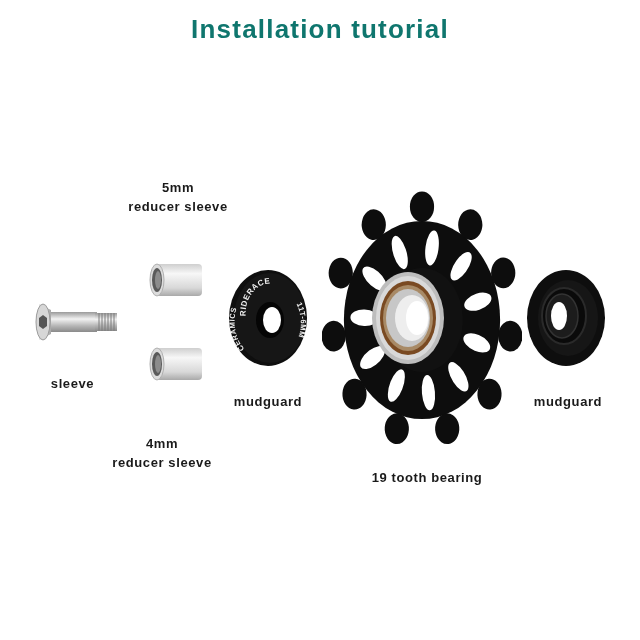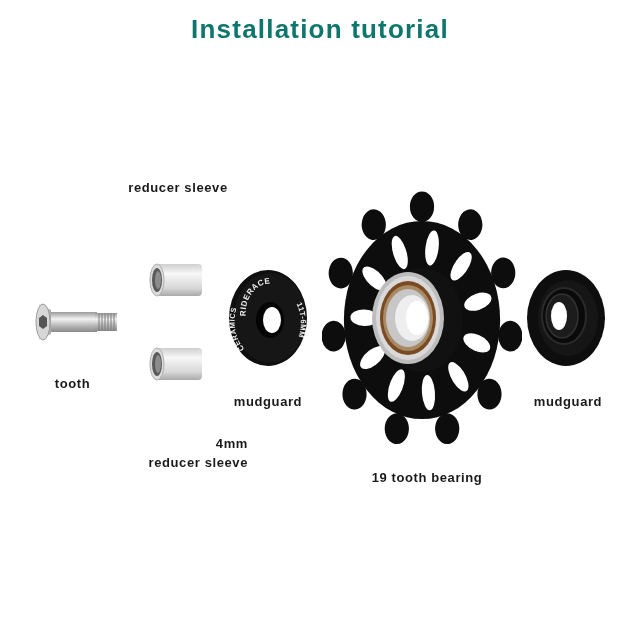--- a/index.html
+++ b/index.html
@@ -47,24 +47,25 @@
         <line x1="75" y1="13" x2="75" y2="31"></line>
       <line x1="78" y1="13" x2="78" y2="31"></line>
         <line x1="81" y1="13" x2="81" y2="31"></line>
     </g>
     <path d="M6 4 L18 10 L18 34 L6 40 Z" fill="url(#headg)"></path>
     <ellipse cx="10" cy="22" rx="7" ry="18" fill="#d7d7d7" stroke="#9b9b9b"></ellipse>
     <polygon points="10,15 14,18 14,26 10,29 6,26 6,18" fill="#555"></polygon>
   </svg>
 </div>
 <div class="abs label" style="left:20px; top:374px; width:105px;">
-  <span>tooth</span>
+  <span>sleeve</span>
 </div>
 
 <div class="abs label" style="left:108px; top:178px; width:140px;">
+  <span>5mm</span>
   <span>reducer sleeve</span>
 </div>
 
 <div class="abs" style="left:148px; top:262px;">
   <svg width="58" height="36" viewBox="0 0 58 36">
     <defs>
       <linearGradient id="sleeveg" x1="0" y1="0" x2="0" y2="1">
         <stop offset="0" stop-color="#cfcfcf"></stop>
         <stop offset="0.3" stop-color="#f7f7f7"></stop>
         <stop offset="0.75" stop-color="#d8d8d8"></stop>
@@ -80,21 +81,21 @@
 
 <div class="abs" style="left:148px; top:346px;">
   <svg width="58" height="36" viewBox="0 0 58 36">
     <rect x="8" y="2" width="46" height="32" rx="4" fill="url(#sleeveg)"></rect>
     <ellipse cx="9" cy="18" rx="7" ry="16" fill="#dcdcdc" stroke="#b0b0b0"></ellipse>
     <ellipse cx="9" cy="18" rx="5" ry="12" fill="#5a5a5a"></ellipse>
     <ellipse cx="10" cy="18" rx="3" ry="9" fill="#8c8c8c"></ellipse>
   </svg>
 </div>
 
-<div class="abs label" style="left:108px; top:434px; width:140px;text-align:right;">
+<div class="abs label" style="left:92px; top:434px; width:140px;">
   <span>4mm</span>
   <span>reducer sleeve</span>
 </div>
 
 <div class="abs" style="left:226px; top:268px;">
   <svg width="86" height="100" viewBox="0 0 86 100">
     <defs>
       <path id="arcTop" d="M20 52 A 24 30 0 0 1 68 40"></path>
       <path id="arcLeft" d="M20 82 A 26 34 0 0 1 16 30"></path>
       <path id="arcRight" d="M60 24 A 26 34 0 0 1 62 84"></path>

